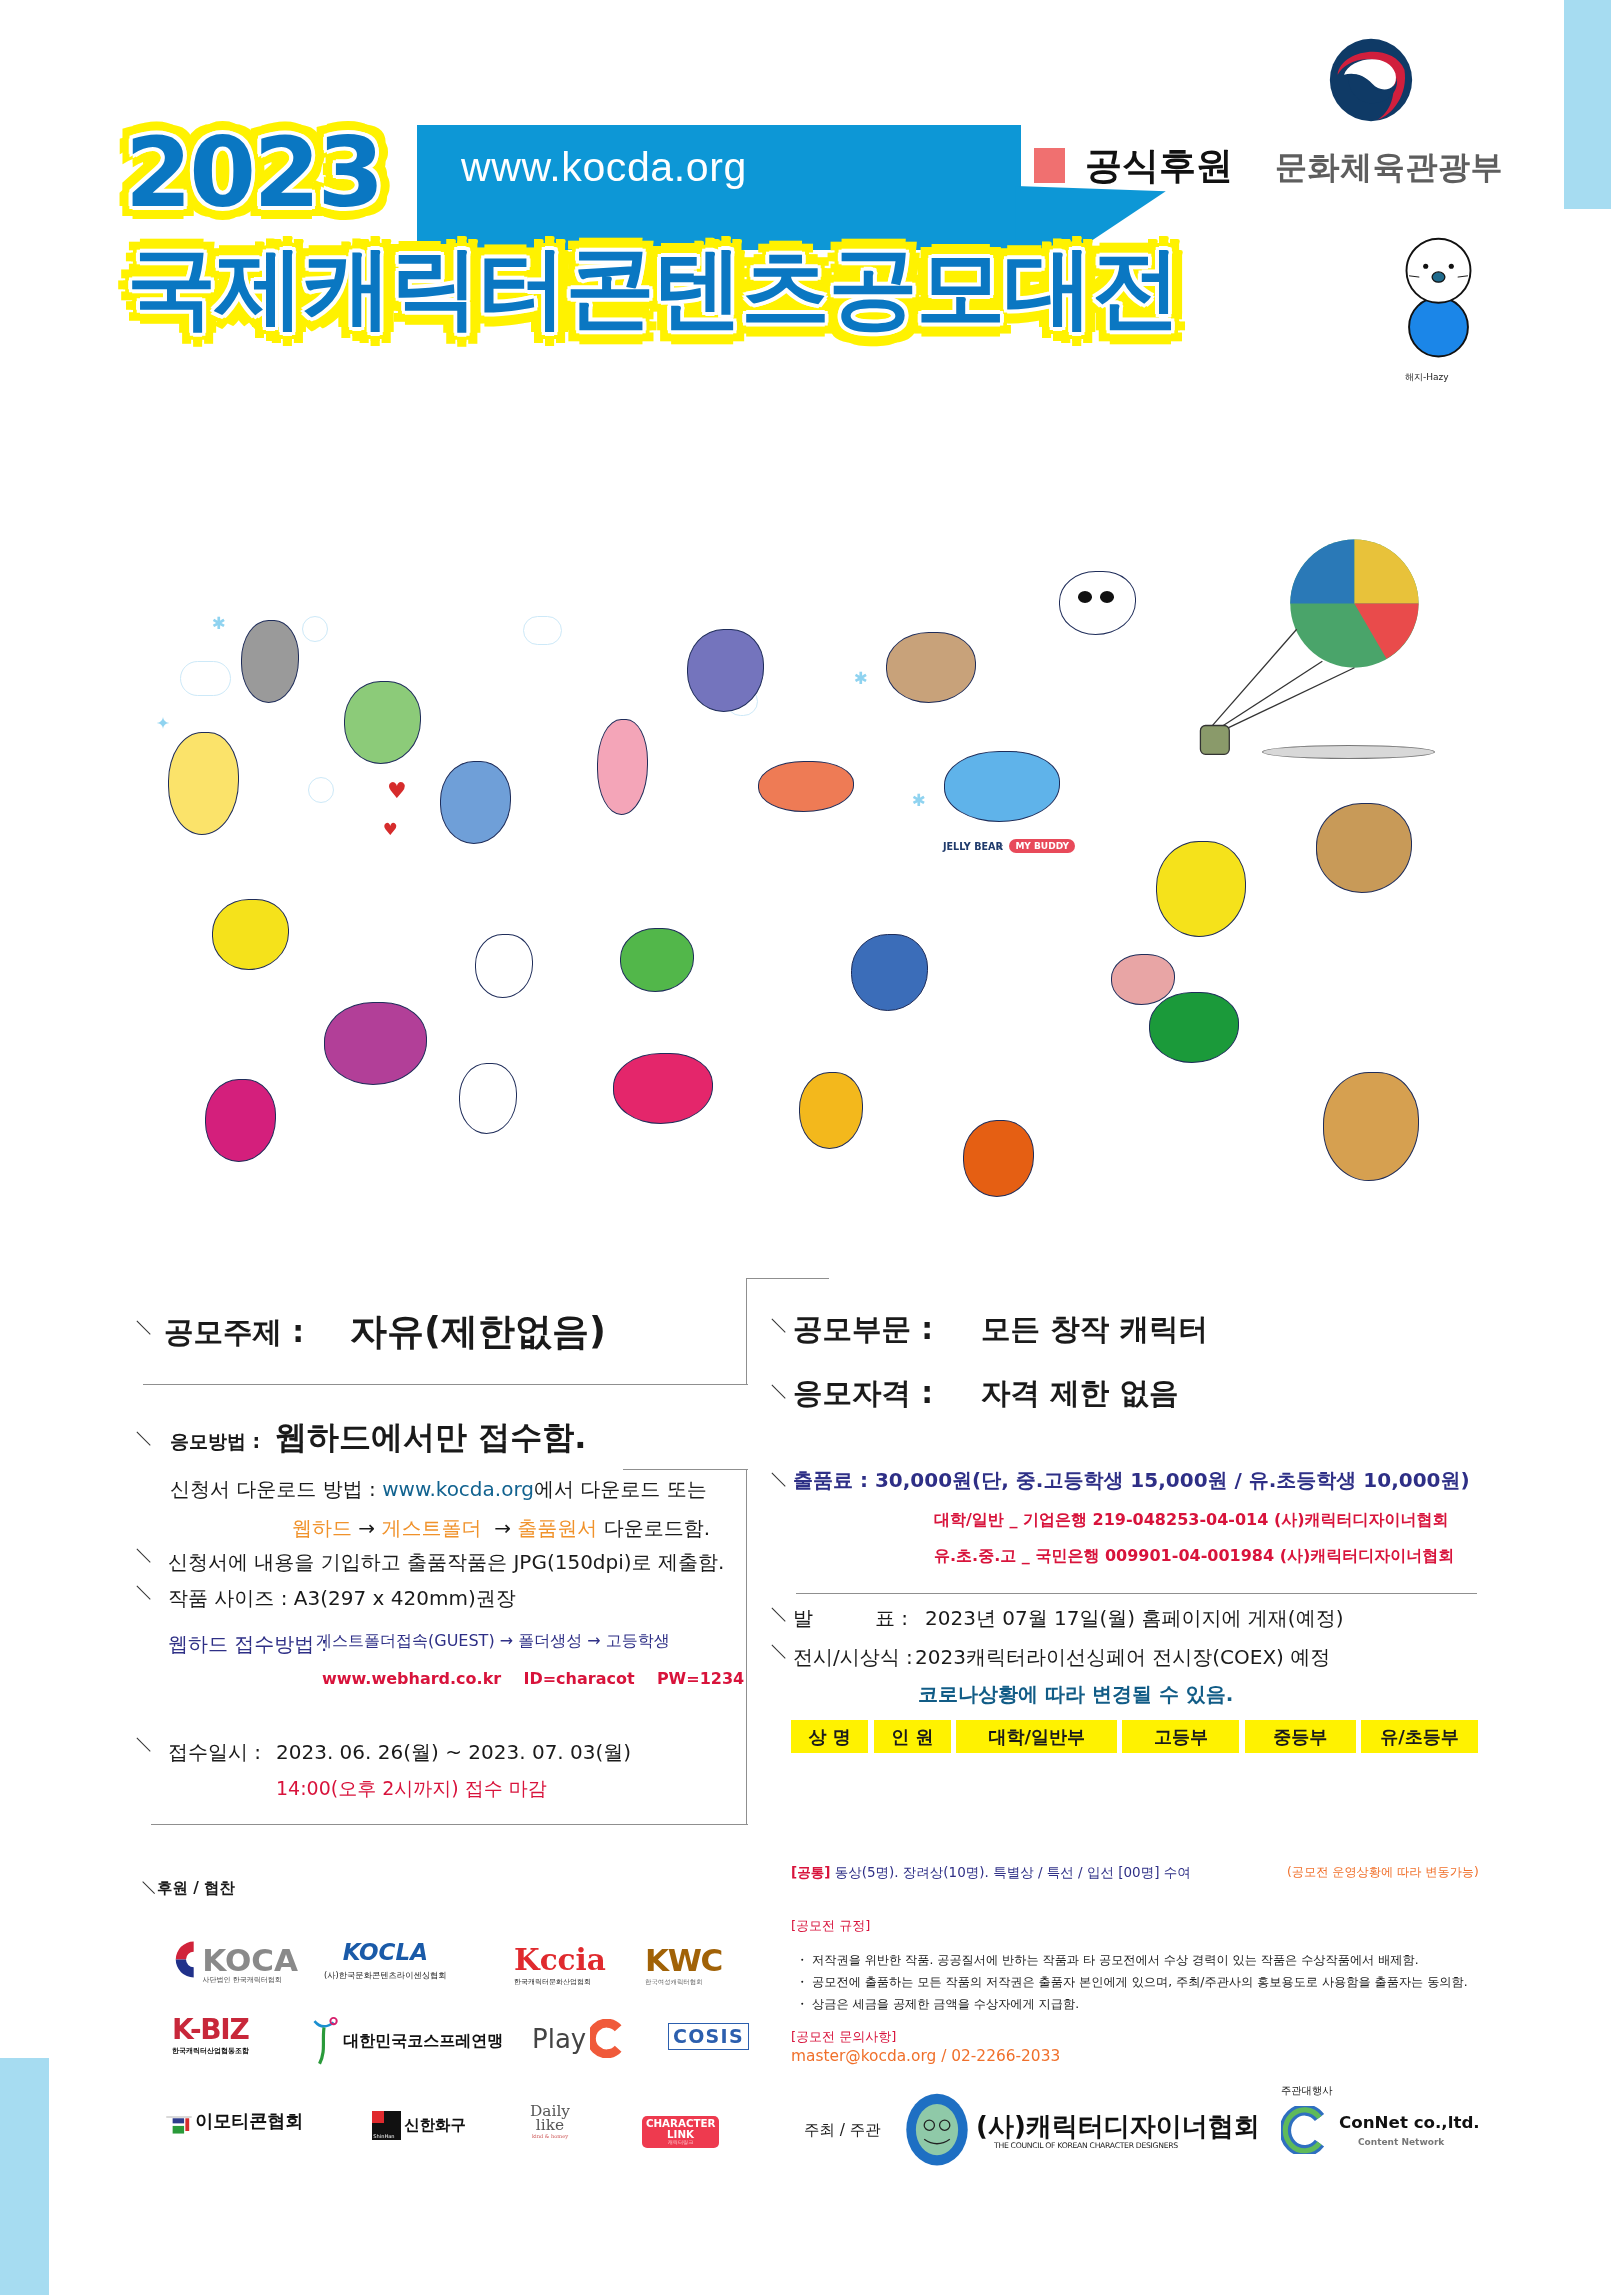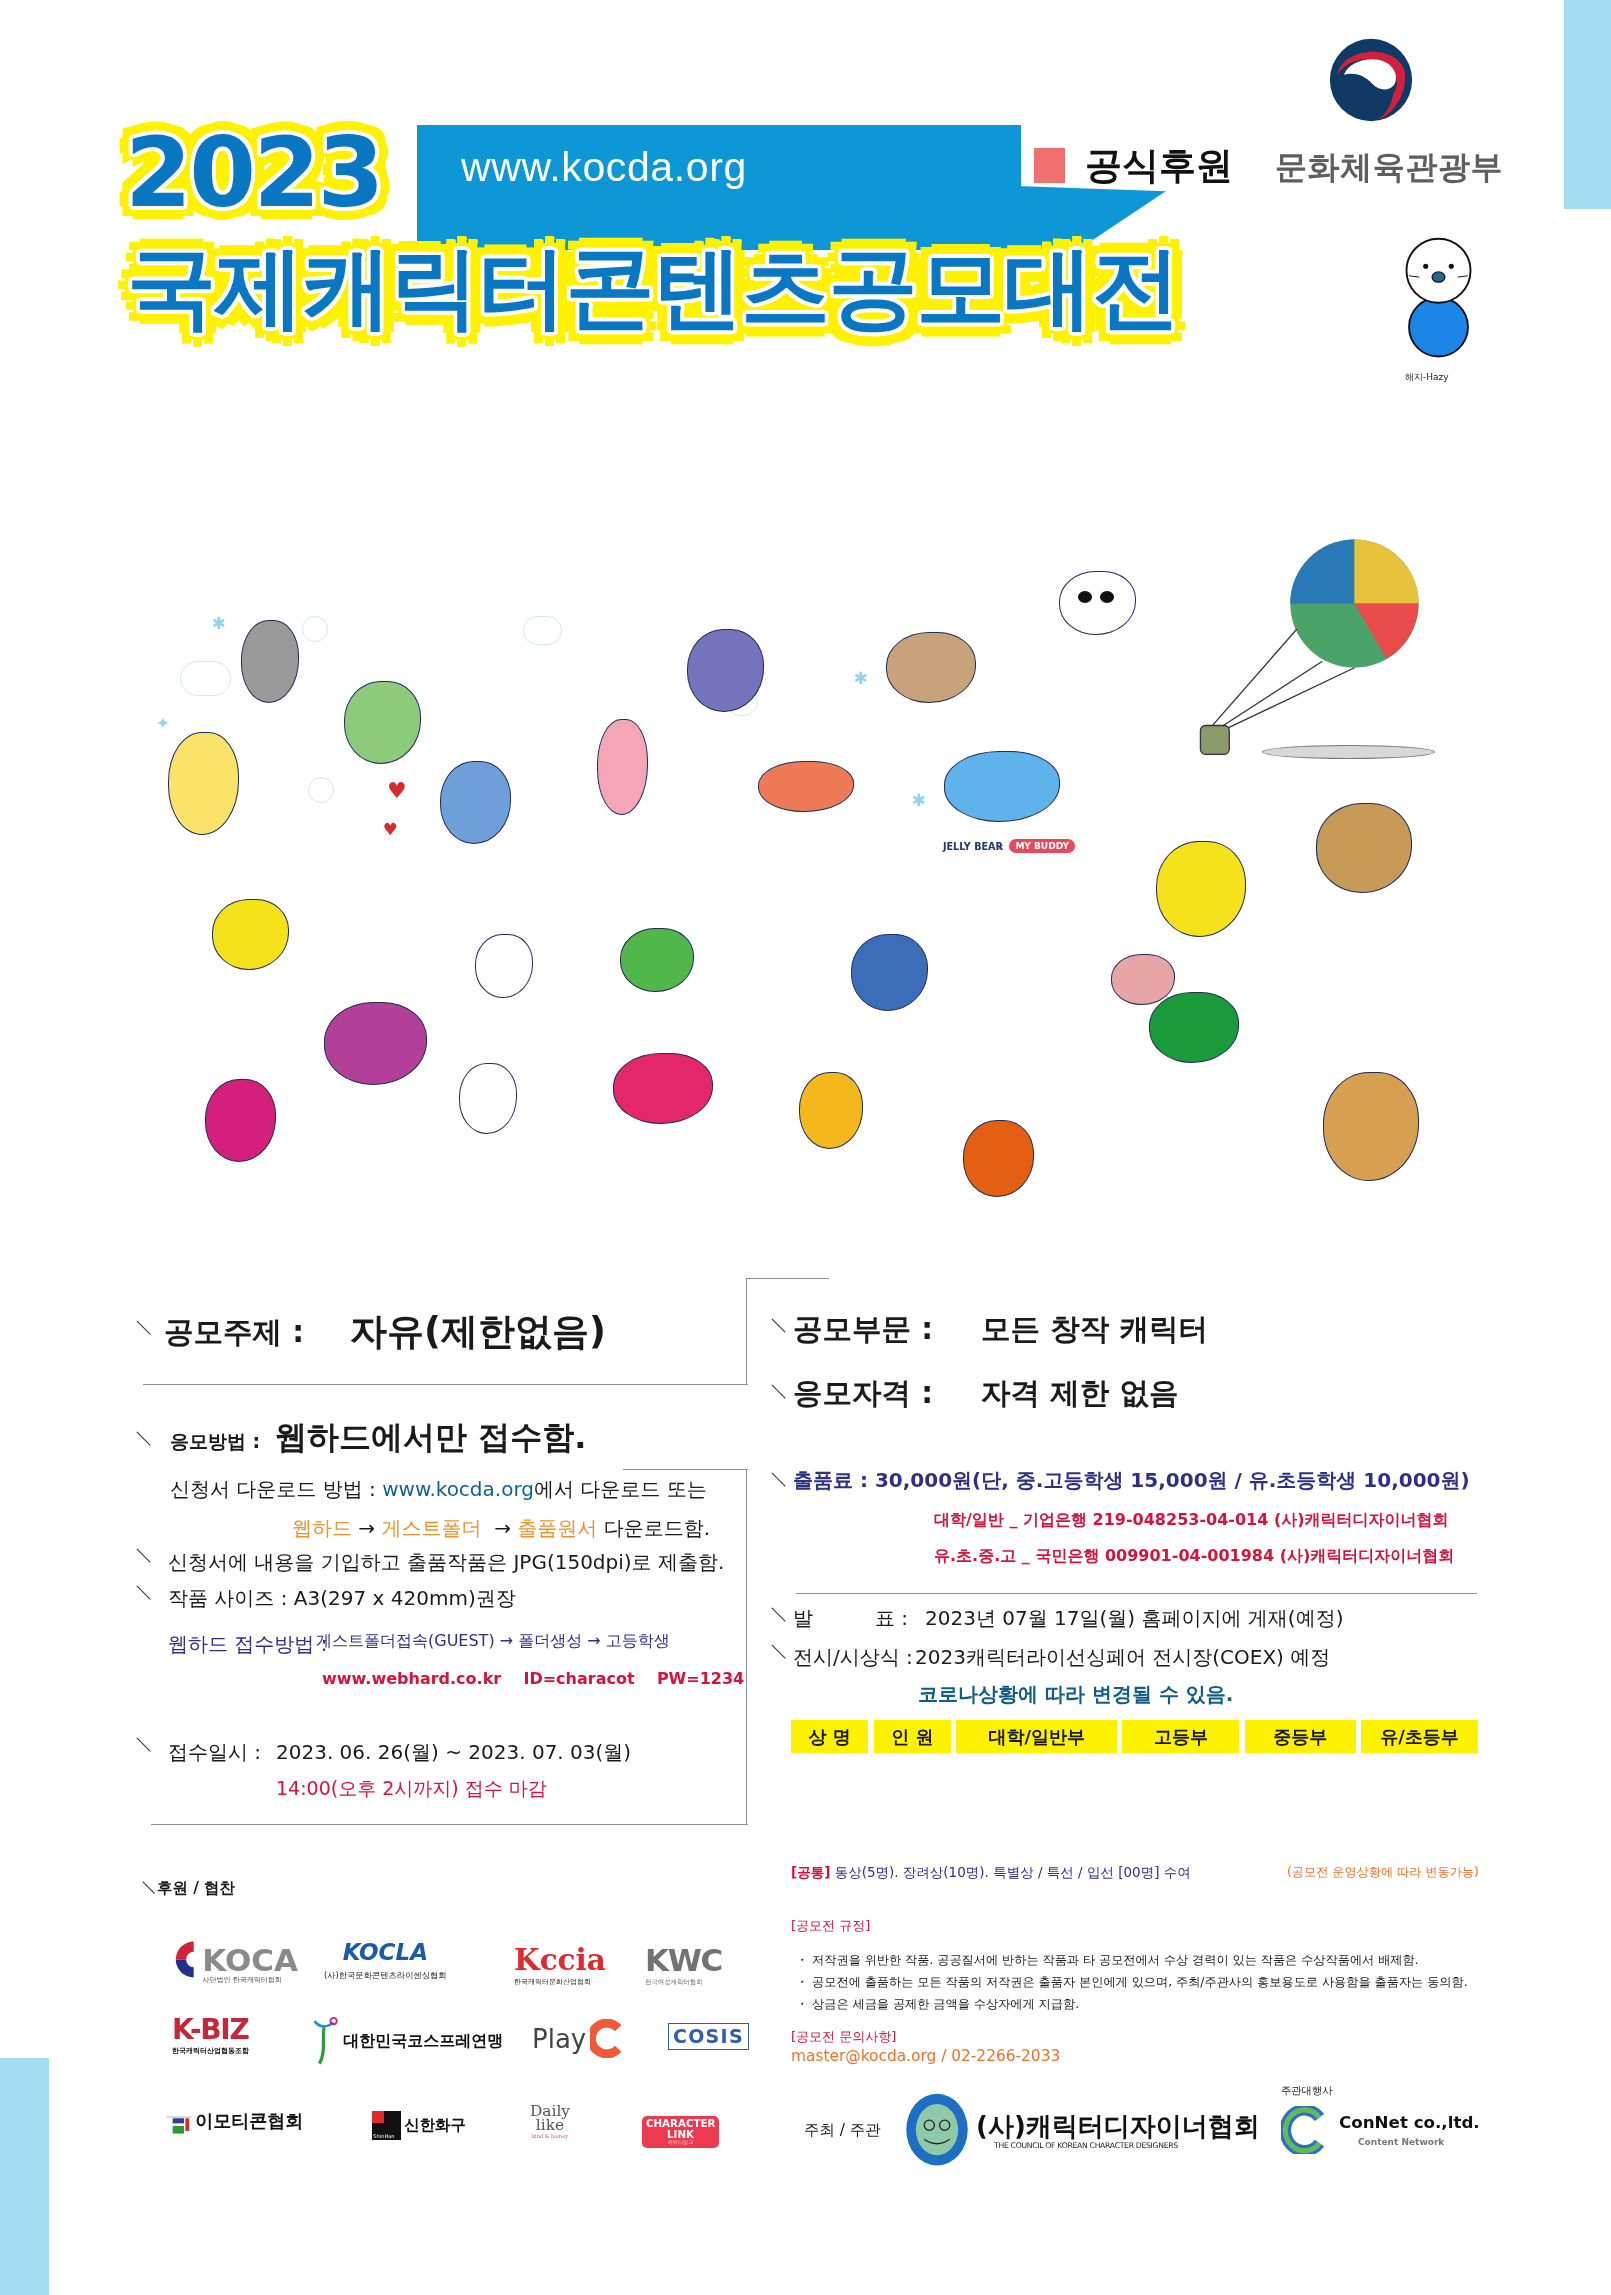--- a/index.html
+++ b/index.html
@@ -296,21 +296,21 @@
 </div>
 <div class="logo" style="left:324px; top:1939px; text-align:center;">
   <div class="logo-txt" style="font-size:23px; color:#1a5aa8; font-style:italic;">KOCLA</div>
   <div style="font-size:8.3px; color:#222; margin-top:5.1px;">(사)한국문화콘텐츠라이센싱협회</div>
 </div>
 <div class="logo" style="left:514px; top:1942px;">
   <div style="font-family:'DejaVu Serif', serif; font-size:29.5px; color:#e02a2e; font-weight:bold;">Kccia</div>
   <div style="font-size:7px; color:#222;">한국캐릭터문화산업협회</div>
 </div>
 <div class="logo" style="left:645px; top:1942px;">
-  <div class="logo-txt" style="font-size:31px; color:#737373; letter-spacing:-1.3px;">KWC</div>
+  <div class="logo-txt" style="font-size:31px; color:#a16207; letter-spacing:-1.3px;">KWC</div>
   <div style="font-size:6.4px; color:#666;">한국여성캐릭터협회</div>
 </div>
 
 <div class="logo" style="left:172px; top:2013px;">
   <div class="logo-txt" style="font-size:28px; color:#c8273a; letter-spacing:-1.3px;">K-BIZ</div>
   <div style="font-size:7px; color:#111; font-weight:bold;">한국캐릭터산업협동조합</div>
 </div>
 <div class="logo" style="left:308px; top:2016px;">
   <svg width="32" height="51" viewBox="0 0 50 80" style="vertical-align:middle;">
     <path d="M10 8 C 20 20, 30 18, 40 10" stroke="#1b8fd0" stroke-width="4" fill="none"></path>

